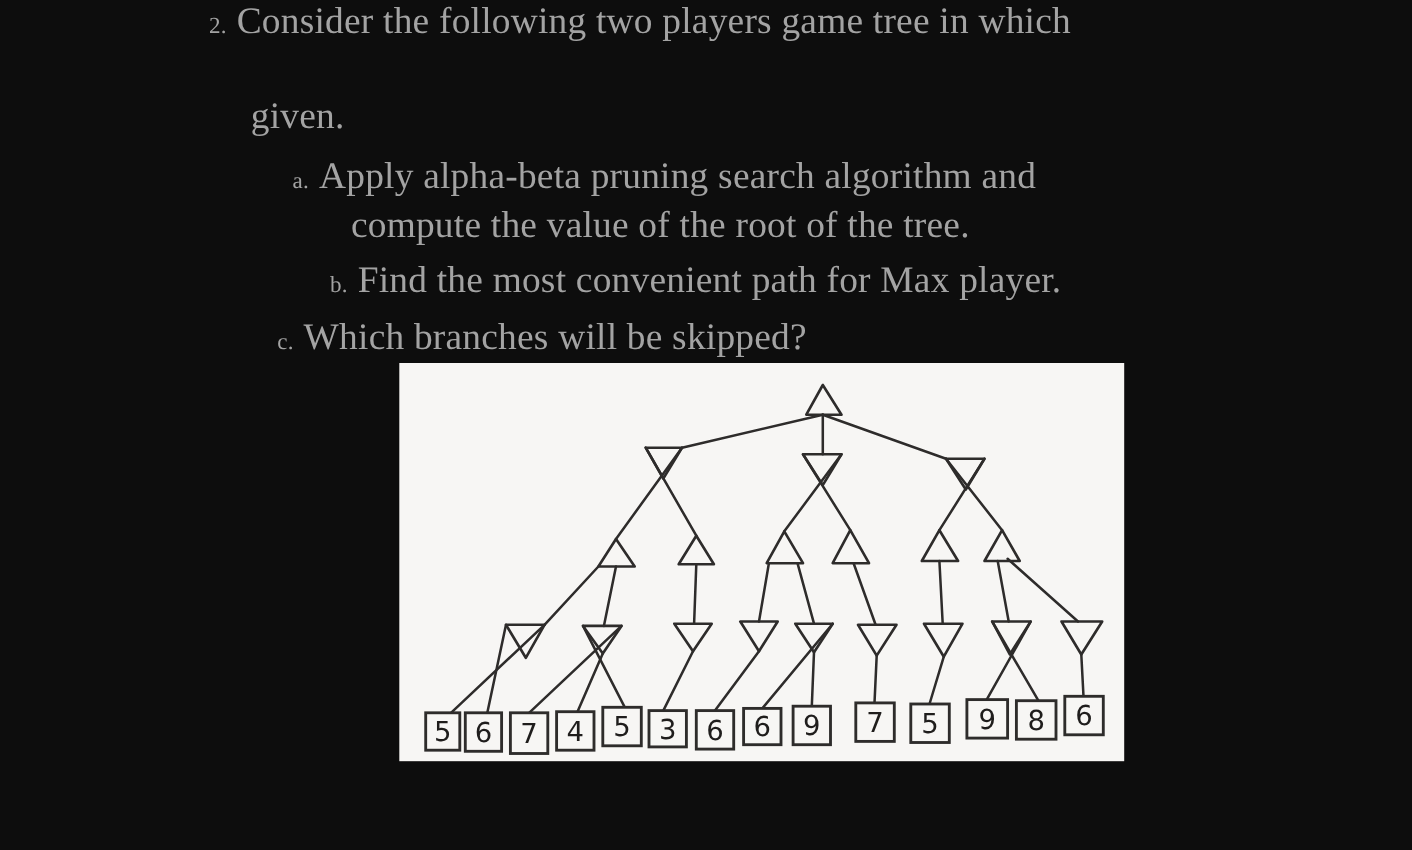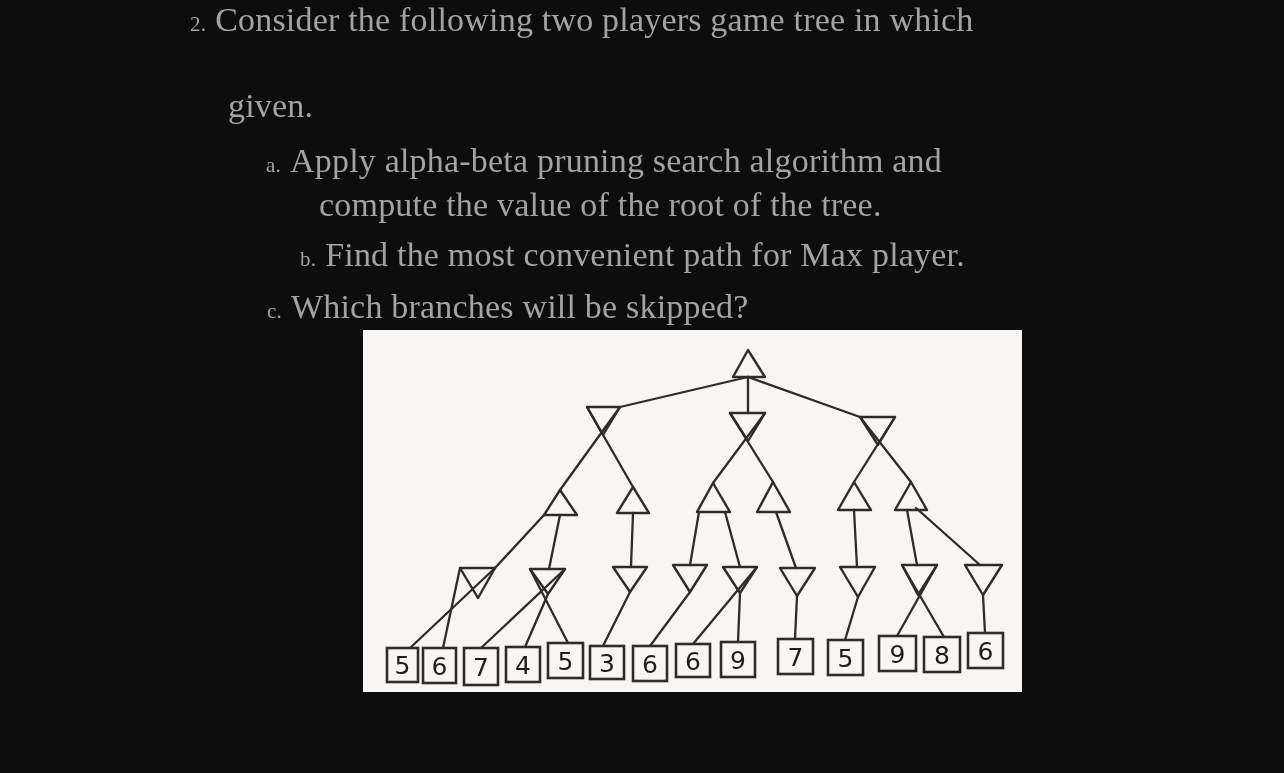--- a/index.html
+++ b/index.html
@@ -19,21 +19,21 @@
   .mark{
     font-size:21px;
     margin-right:9px;
   }
   #l1{left:190px;top:1px;}
   #l2{left:228px;top:44px;}
   #l3{left:228px;top:87px;}
   #la1{left:266px;top:142px;}
   #la2{left:319px;top:186px;}
   #lb{left:266px;top:236px;margin-left:34px;}
-  #lc{left:267px;top:288px;}
+  #lc{left:252px;top:288px;}
   .figure{
     position:absolute;
     left:363px;top:330px;width:659px;height:362px;
     background:#f7f6f4;
   }
   .figure svg{display:block;width:100%;height:100%;}
 </style>
 </head>
 <body>
 

